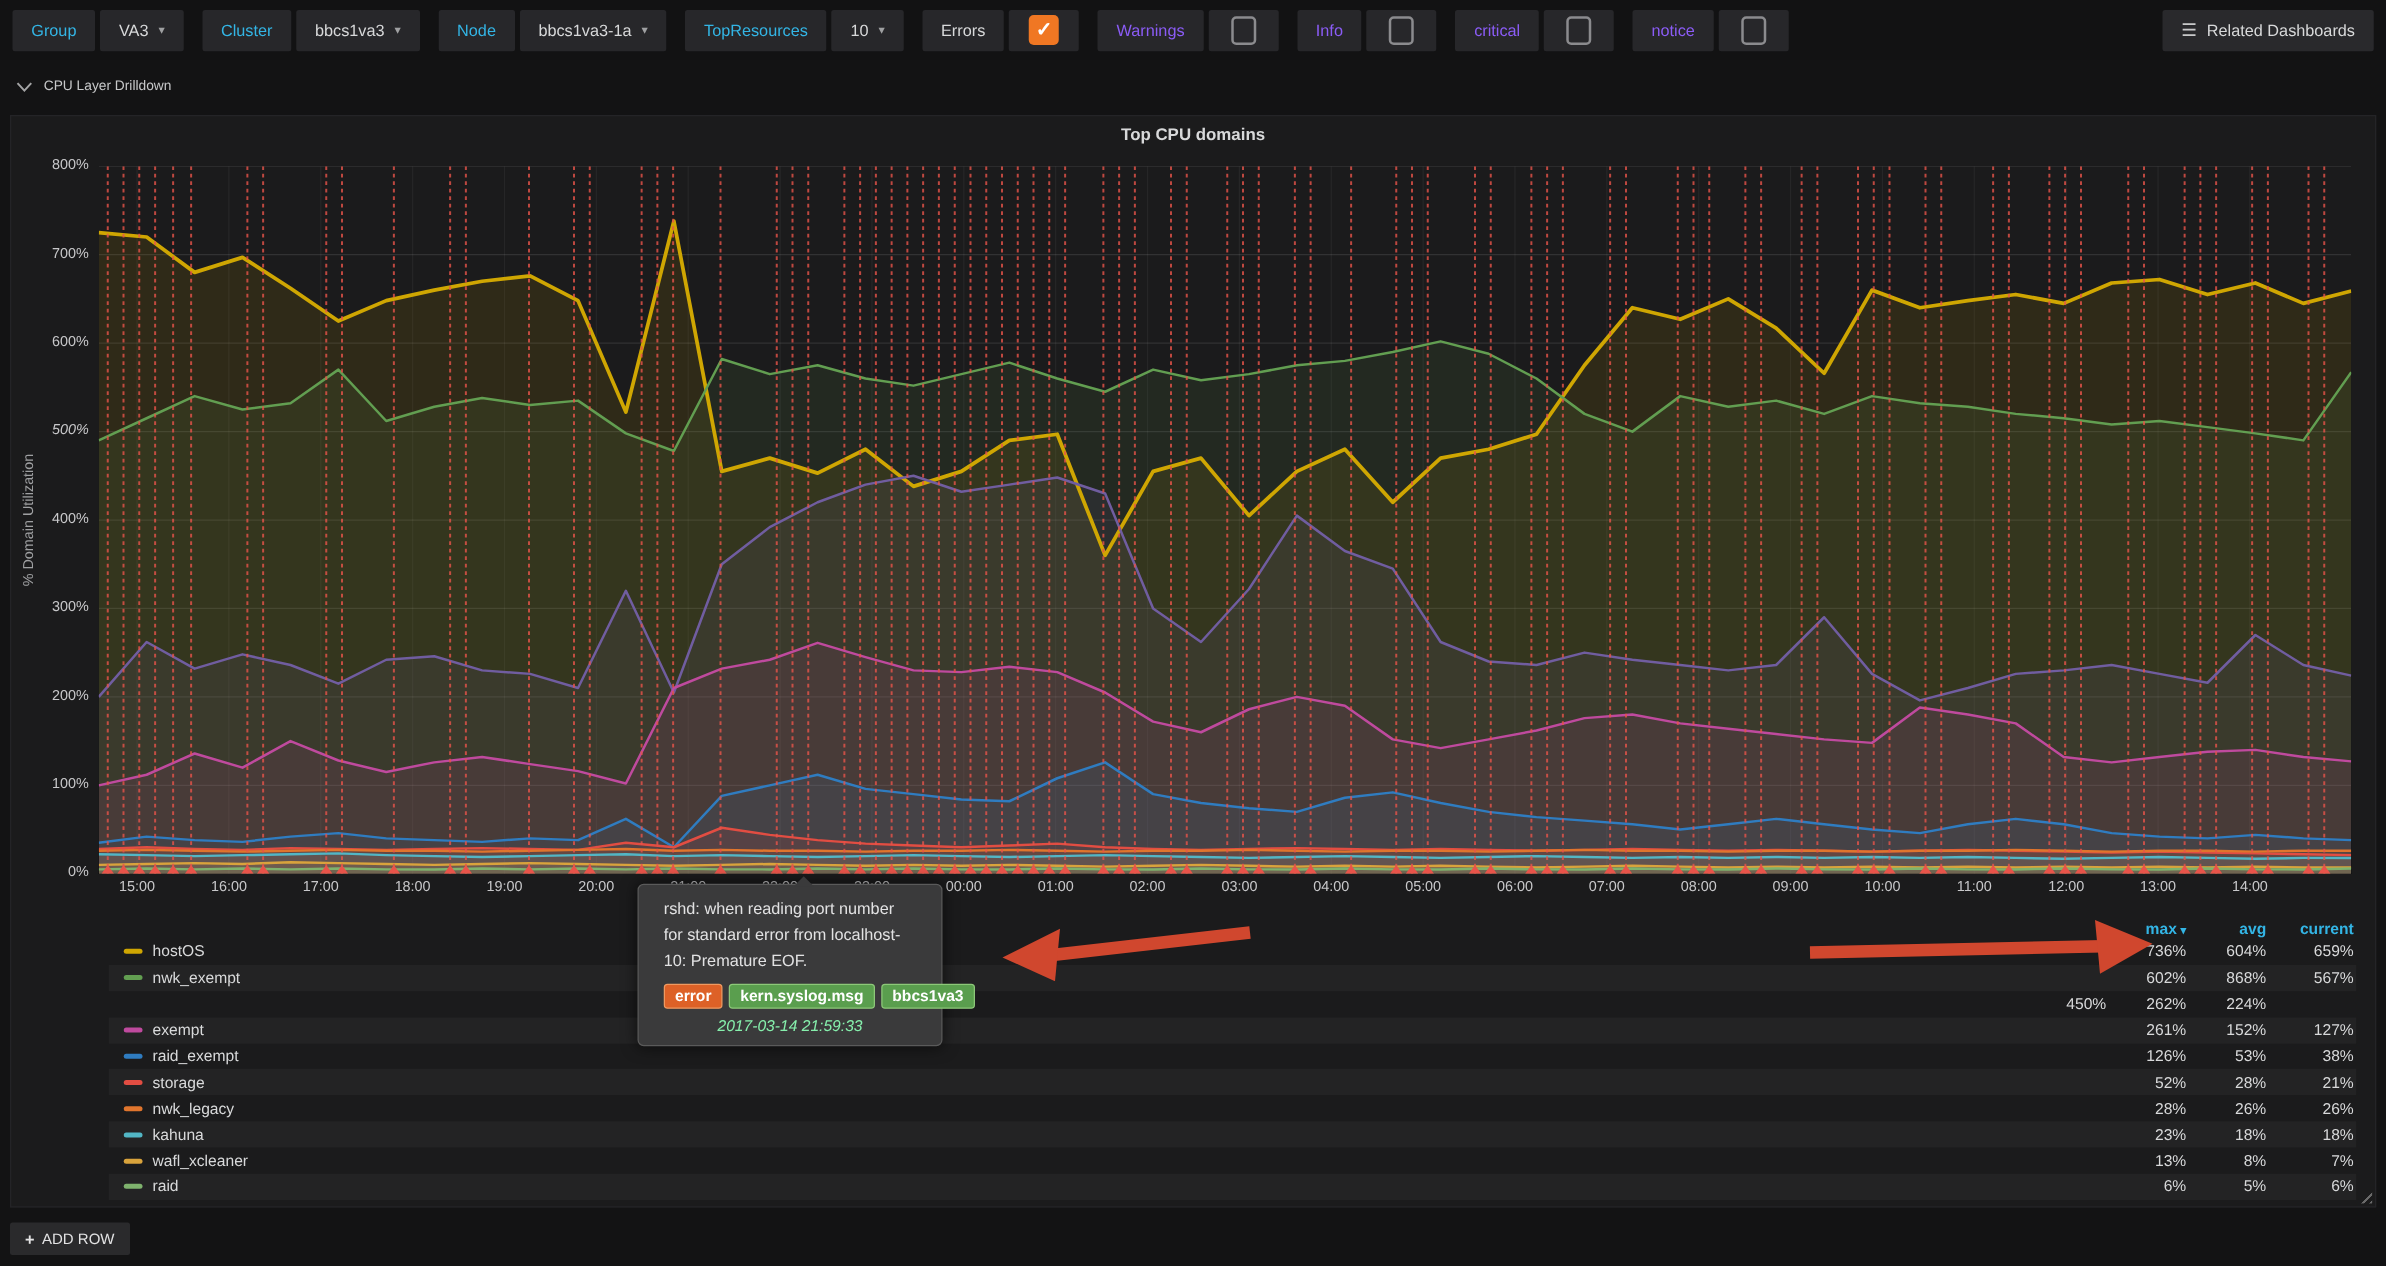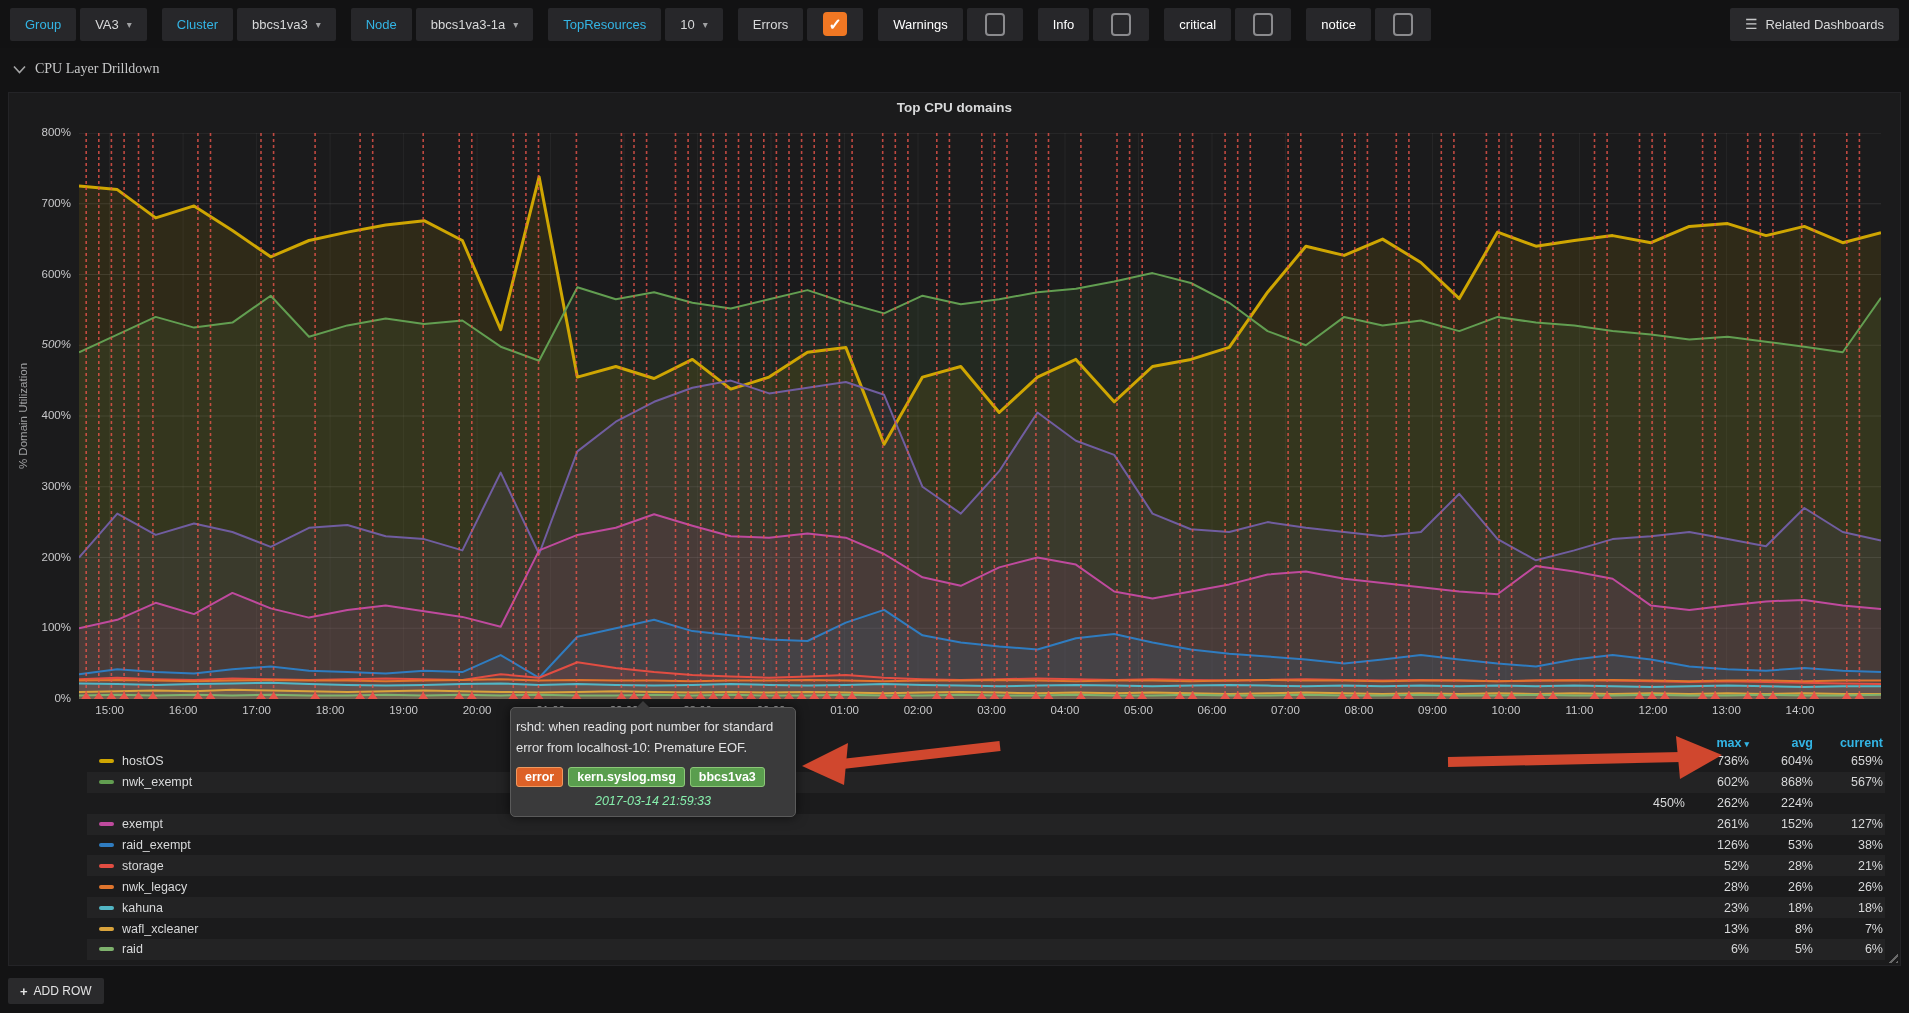--- a/index.html
+++ b/index.html
@@ -7,33 +7,33 @@
               font-family:"Liberation Sans", sans-serif; }
   body { position:relative; }
 
   
   .toolbar { position:absolute; left:0; top:0; width:100%; height:48px;
              display:flex; align-items:center; padding:0 10px; gap:15px; background:#121213; }
   .var-group { display:flex; gap:4px; }
   .vbox { height:33px; background:#27272a; display:flex; align-items:center;
           padding:0 15px; font-size:13px; color:#d8d9da; border-radius:2px; white-space:nowrap; }
   .vlabel.cyan { color:#33b5e5; }
-  .vlabel.muted { color:#ffffff; }
+  .vlabel.muted { color:#8b5cf6; }
   .caret { color:#9fa0a2; font-size:10px; margin-left:8px; }
   .cbbox { width:56px; justify-content:center; padding:0; }
   .cb { width:20px; height:23px; border:2px solid #8b8b8e; border-radius:4px; }
   .cb.checked { width:24px; height:24px; border:none; background:#f07723; color:#fff;
                 font-size:16px; font-weight:bold; display:flex; align-items:center; justify-content:center;
                 border-radius:4px; }
   .related { margin-left:auto; background:#29292c; cursor:pointer; gap:8px; }
   .related .bars { font-size:14px; color:#c7c8c9; }
 
   
   .row-header { position:absolute; left:0; top:48px; height:42px; display:flex;
-                align-items:center; gap:9px; padding-left:13px; color:#c7c8c9; font-size:14px;font-family:Liberation Serif, serif; }
+                align-items:center; gap:9px; padding-left:13px; color:#c7c8c9; font-size:11px; }
   .row-header svg { opacity:.8; }
 
   
   .panel { position:absolute; left:8px; top:92px; width:1893px; height:874px;
            background:#1b1b1c; border:1px solid #242427; }
   .panel-title { position:absolute; left:0; top:7px; width:100%; text-align:center;
                  font-size:13.5px; font-weight:bold; color:#d8d9da; }
   .y-axis-title { position:absolute; left:14px; top:323px; transform:translate(-50%,-50%) rotate(-90deg);
                   white-space:nowrap; color:#9fa0a2; font-size:11.5px; }
   #plot { position:absolute; left:70px; top:40px; width:1802px; height:566px; }
@@ -53,22 +53,22 @@
   .legend-label { display:flex; align-items:center; gap:8px; padding-left:12px; }
   .legend-dash { width:15px; height:4px; border-radius:2px; flex:none; }
   .legend-val { text-align:right; }
   .sort-caret { font-size:9px; margin-left:3px; }
 
   .resize-handle { position:absolute; right:2px; bottom:2px; width:13px; height:13px;
      background:repeating-linear-gradient(135deg, transparent 0 3px, #6a6a6a 3px 4.5px);
      clip-path:polygon(100% 0, 100% 100%, 0 100%); cursor:nwse-resize; }
 
   
-  .tooltip { position:absolute; left:510px; top:707px; width:286px; background:#3a3a3b;
-             border:1px solid #5a5a5a; border-radius:5px; padding:9px 5px 8px; z-index:30;
+  .tooltip { position:absolute; left:510px; top:707px; width:244px; background:#3a3a3b;
+             border:1px solid #5a5a5a; border-radius:5px; padding:9px 20px 8px; z-index:30;
              box-shadow:0 0 12px rgba(0,0,0,.6); }
   .tooltip .tip-caret { position:absolute; top:-7px; left:124px; width:0; height:0;
              border-left:8px solid transparent; border-right:8px solid transparent;
              border-bottom:8px solid #3a3a3b; }
   .tip-msg { font-size:13px; color:#e2e2e3; line-height:1.6; }
   .tip-tags { display:flex; gap:5px; margin-top:8px; }
   .tag { padding:2px 8px; border-radius:3px; font-weight:bold; font-size:12.5px; color:#fff; }
   .tag.orange { background:#dd6127; border:1px solid #ef9960; }
   .tag.green  { background:#5a9e4e; border:1px solid #8cc878; }
   .tip-time { margin-top:7px; text-align:center; font-style:italic; font-size:12.5px; color:#86efac; }

